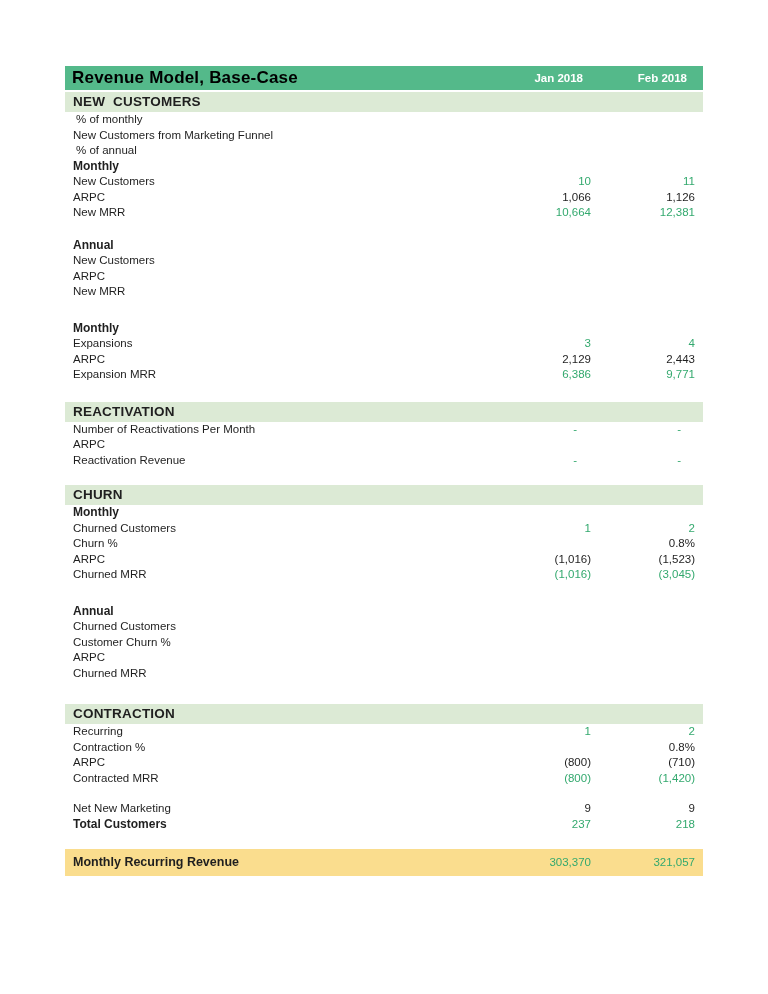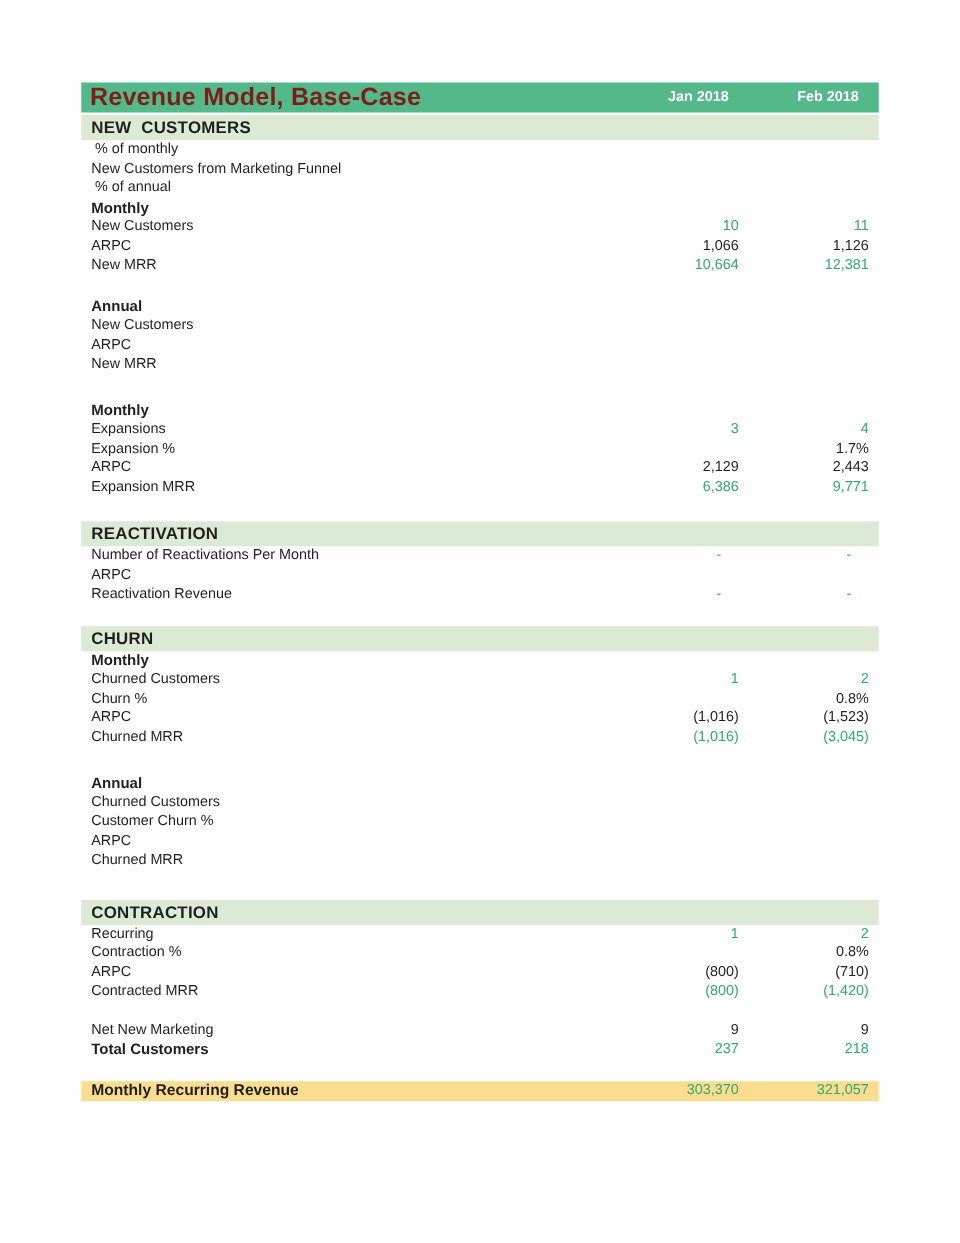--- a/index.html
+++ b/index.html
@@ -16,37 +16,37 @@
     color:var(--text);
   }
   .sheet{
     position:absolute;left:65px;top:66px;width:638px;
   }
   .title-bar{
     background:var(--header-green);
     height:24px;display:flex;align-items:center;
   }
   .title-bar .doc-title{
-    flex:1;color:#7f1d1d;font-weight:bold;font-size:20px;
+    flex:1;color:#000000;font-weight:bold;font-size:17px;
     padding-left:7px;letter-spacing:.2px;white-space:pre;
   }
   .title-bar .col-head{
     width:104px;text-align:right;padding-right:16px;box-sizing:border-box;
     color:#ffffff;font-weight:bold;font-size:11.5px;
   }
   .row{display:flex;align-items:center;height:15.5px;font-size:11.5px;line-height:15.5px;}
   .row .lbl{flex:1;padding-left:8px;white-space:pre;}
   .row.indent .lbl{padding-left:11px;}
   .row.bold .lbl{font-weight:bold;font-size:12px;}
   .row.section{
     background:var(--section-green);height:20px;margin-top:2px;
   }
   .row.section .lbl{font-weight:bold;font-size:13.5px;letter-spacing:.2px;}
   .row.total{
-    background:var(--total-yellow);height:16px;
+    background:var(--total-yellow);height:27px;
   }
   .row.total .lbl{font-weight:bold;font-size:12.5px;}
   .cell{
     width:104px;text-align:right;padding-right:8px;box-sizing:border-box;
     white-space:pre;
   }
   .cell.green{color:var(--value-green);}
   .cell.black{color:var(--text);}
   .cell.dash{padding-right:22px;}
   .spacer{width:100%;}
@@ -128,25 +128,20 @@
         <span class="lbl">Monthly</span>
         <span class="cell black"></span>
         <span class="cell black"></span>
       </div>
       <div class="row item">
         <span class="lbl">Expansions</span>
         <span class="cell green">3</span>
         <span class="cell green">4</span>
       </div>
       <div class="row item">
-        <span class="lbl">Expansion %</span>
-        <span class="cell black"></span>
-        <span class="cell black">1.7%</span>
-      </div>
-      <div class="row item">
         <span class="lbl">ARPC</span>
         <span class="cell black">2,129</span>
         <span class="cell black">2,443</span>
       </div>
       <div class="row item">
         <span class="lbl">Expansion MRR</span>
         <span class="cell green">6,386</span>
         <span class="cell green">9,771</span>
       </div>
       <div class="spacer md"></div>

